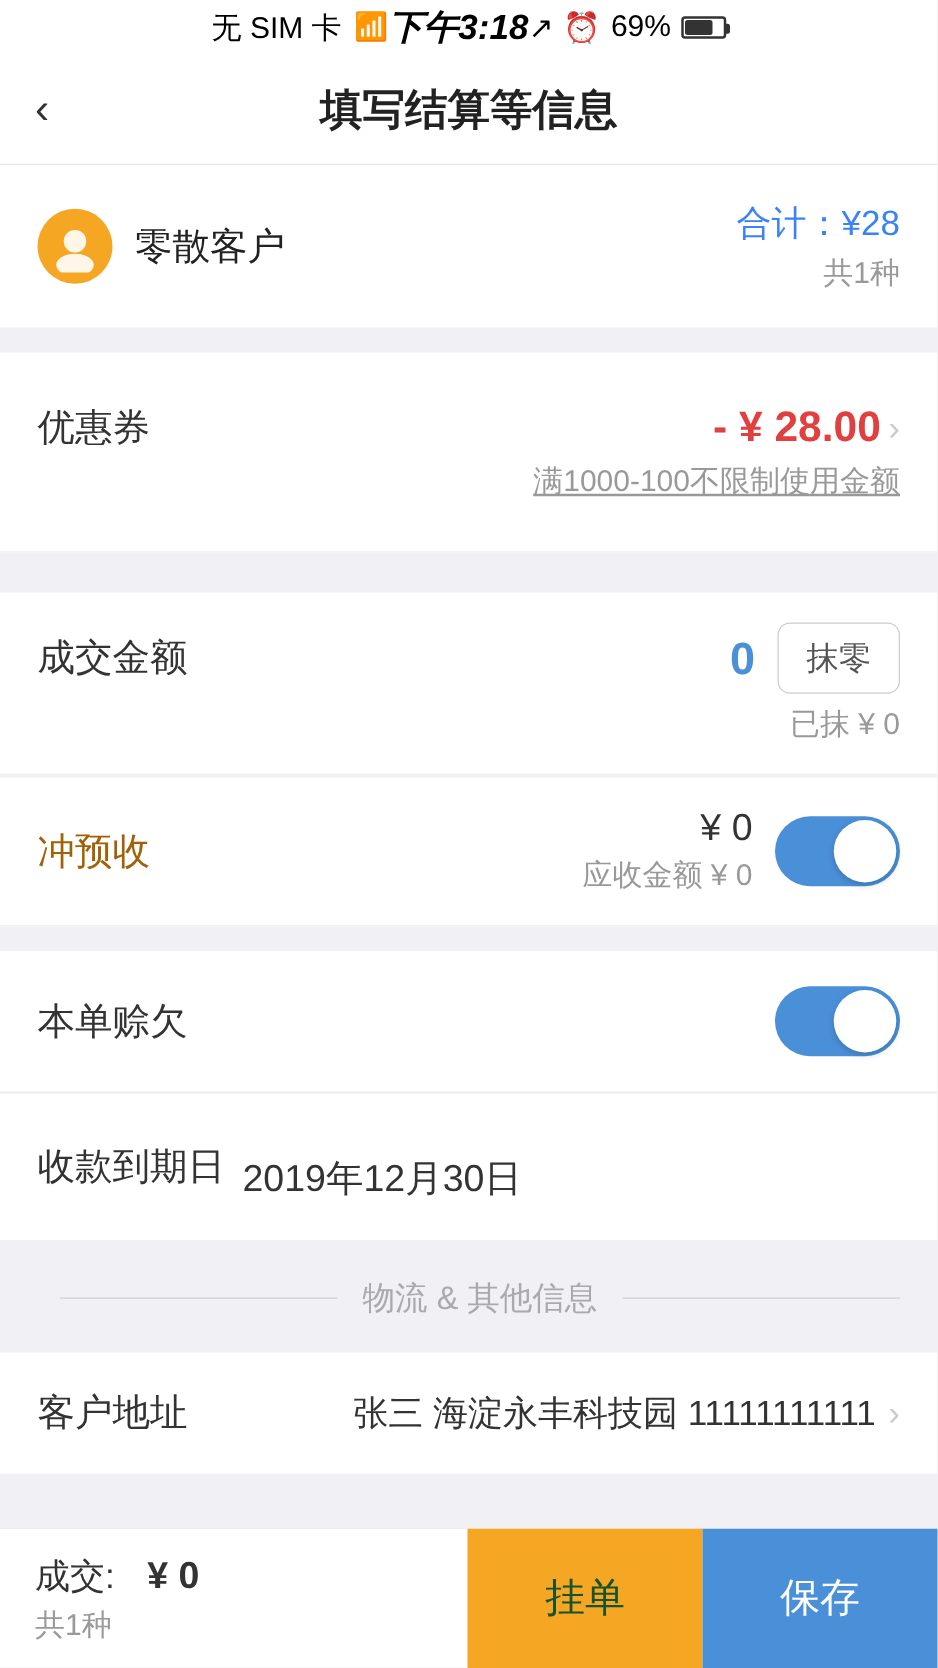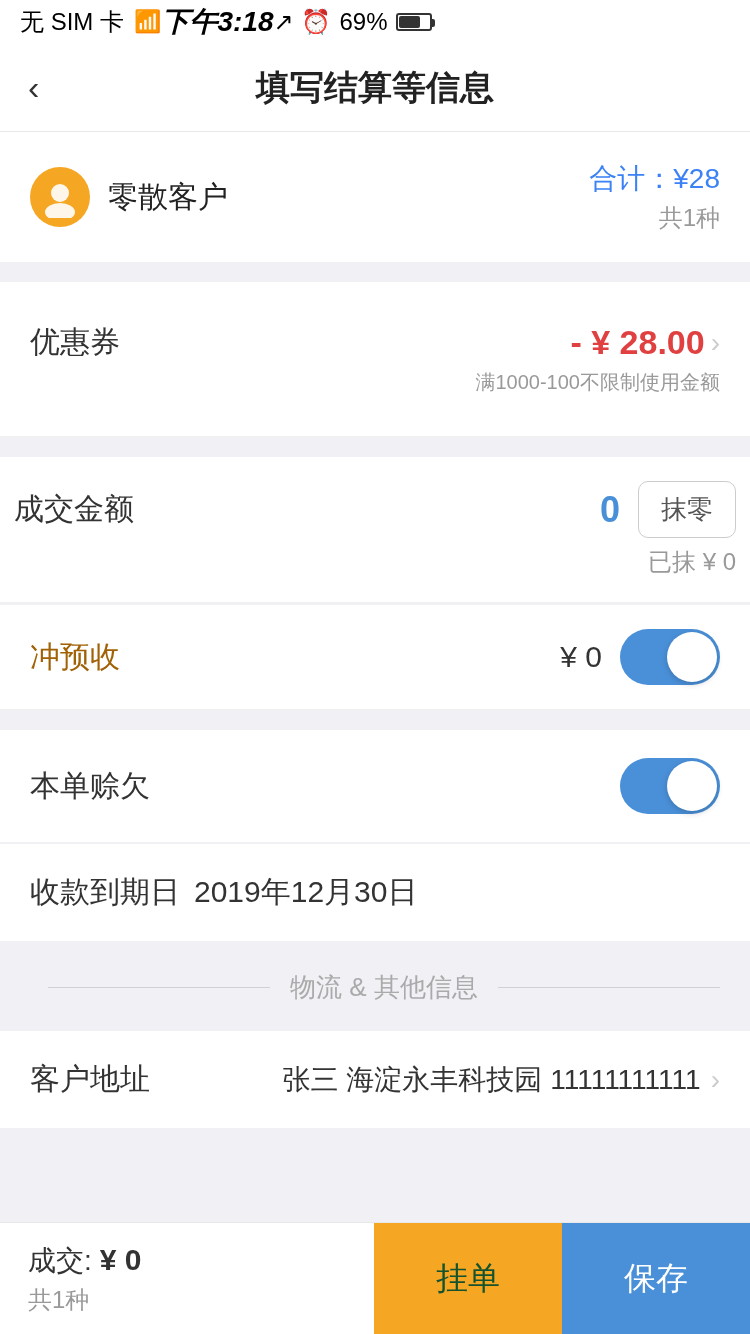--- a/index.html
+++ b/index.html
@@ -14,21 +14,21 @@
       overflow-x: hidden;
     }
 
     
     .status-bar {
       width: 100%;
       height: 44px;
       background: #fff;
       display: flex;
       align-items: center;
-      justify-content: flex-start;
+      justify-content: center;
       padding: 0 20px;
       font-size: 24px;
       font-weight: 500;
     }
     .status-left {
       display: flex;
       align-items: center;
       gap: 10px;
     }
     .status-right {
@@ -135,31 +135,33 @@
       display: flex;
       align-items: center;
       gap: 6px;
     }
     .coupon-discount {
       font-size: 34px;
       color: #e04040;
       font-weight: 600;
     }
     .coupon-sub {
-      font-size: 20px;
+      font-size: 24px;
       color: #999;
       text-align: right;
       margin-top: 6px;
+      text-decoration: underline;
     }
 
     
     .transaction-section {
       background: #fff;
-      padding: 24px 14px;
+      padding: 24px 30px;
       border-bottom: 1px solid #f0f0f0;
+      margin-top: 12px;
     }
     .transaction-top {
       display: flex;
       align-items: center;
       justify-content: space-between;
     }
     .transaction-label {
       font-size: 30px;
       color: #333;
     }
@@ -256,20 +258,21 @@
       gap: 14px;
     }
     .duedate-label {
       font-size: 30px;
       color: #333;
       flex-shrink: 0;
     }
     .duedate-value {
       font-size: 30px;
       color: #333;
+      margin-top: 20px;
     }
 
     
     .logistics-divider {
       background: #f0f0f5;
       height: 60px;
       display: flex;
       align-items: center;
       justify-content: center;
       position: relative;
@@ -425,20 +428,21 @@
     </div>
     <div class="transaction-sub">已抹  ¥ 0</div>
   </div>
 
   <div class="prepay-section section-white">
     <div class="prepay-top">
       <span class="prepay-label">冲预收</span>
       <div class="prepay-right">
         <div class="prepay-values">
           <div style="font-size:30px;color:#333;text-align:right;">¥ 0</div>
+          <div style="font-size:24px;color:#999;text-align:right;margin-top:4px;">应收金额 ¥ 0</div>
         </div>
         <div class="toggle">
           <div class="toggle-knob"></div>
         </div>
       </div>
     </div>
   </div>
 
   <div class="divider-gray"></div>
 
@@ -468,21 +472,21 @@
     <span class="address-value">张三 海淀永丰科技园 11111111111</span>
     <span class="row-chevron" style="margin-left:10px;">›</span>
   </div>
 
   <div style="height: 300px; background: #f0f0f5;"></div>
 
 </div>
 
 <div class="bottom-bar">
   <div class="bottom-left">
-    <div style="display:flex;align-items:baseline;gap:8px;">
+    <div style="display:flex;align-items:baseline;gap:26px;">
       <span style="font-size:28px;color:#333;">成交:</span>
       <span style="font-size:30px;color:#333;font-weight:600;">¥ 0</span>
     </div>
     <span style="font-size:24px;color:#999;margin-top:4px;">共1种</span>
   </div>
   <div class="btn-pending">
     <span>挂单</span>
   </div>
   <div class="btn-save">
     <span>保存</span>

